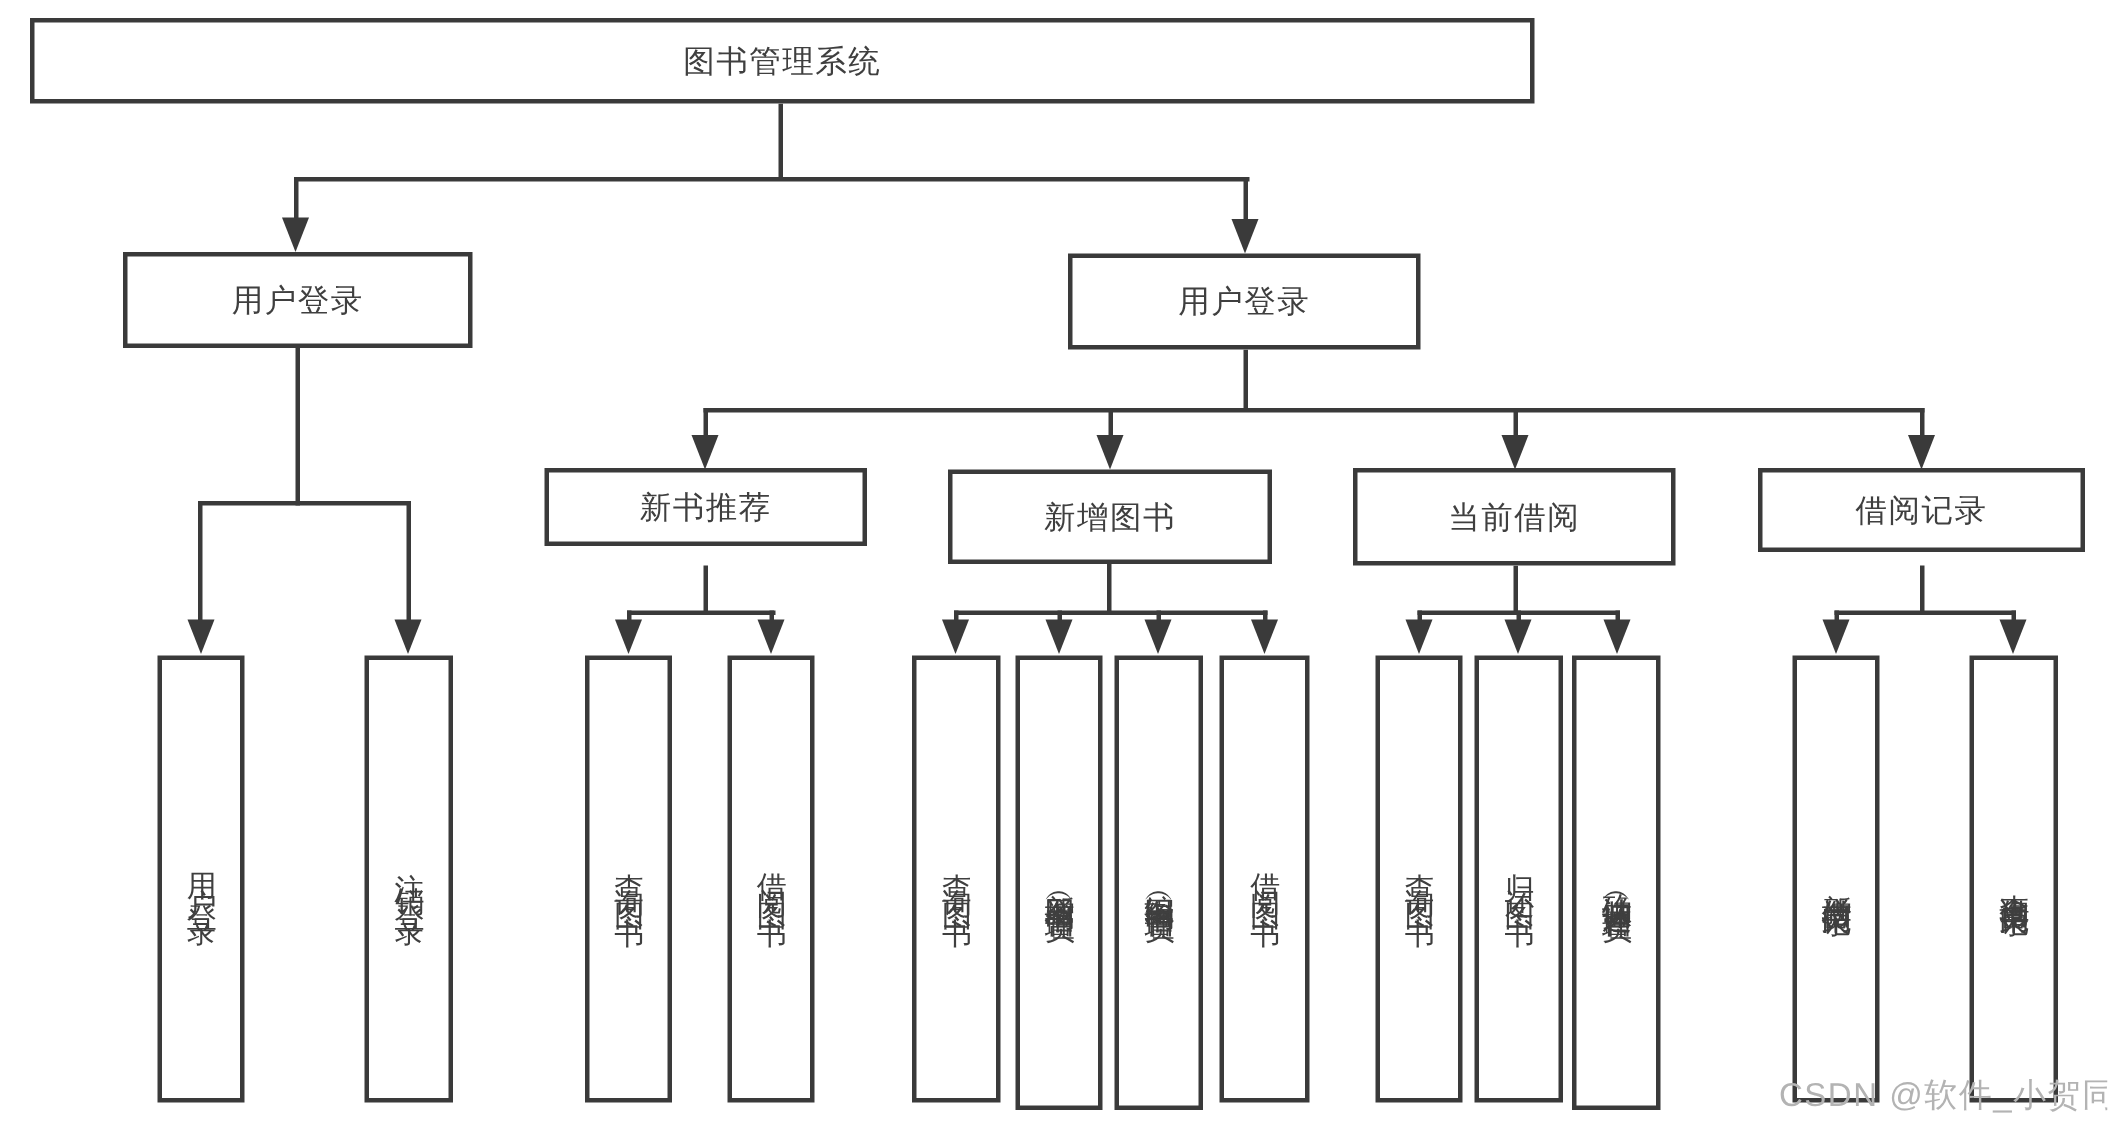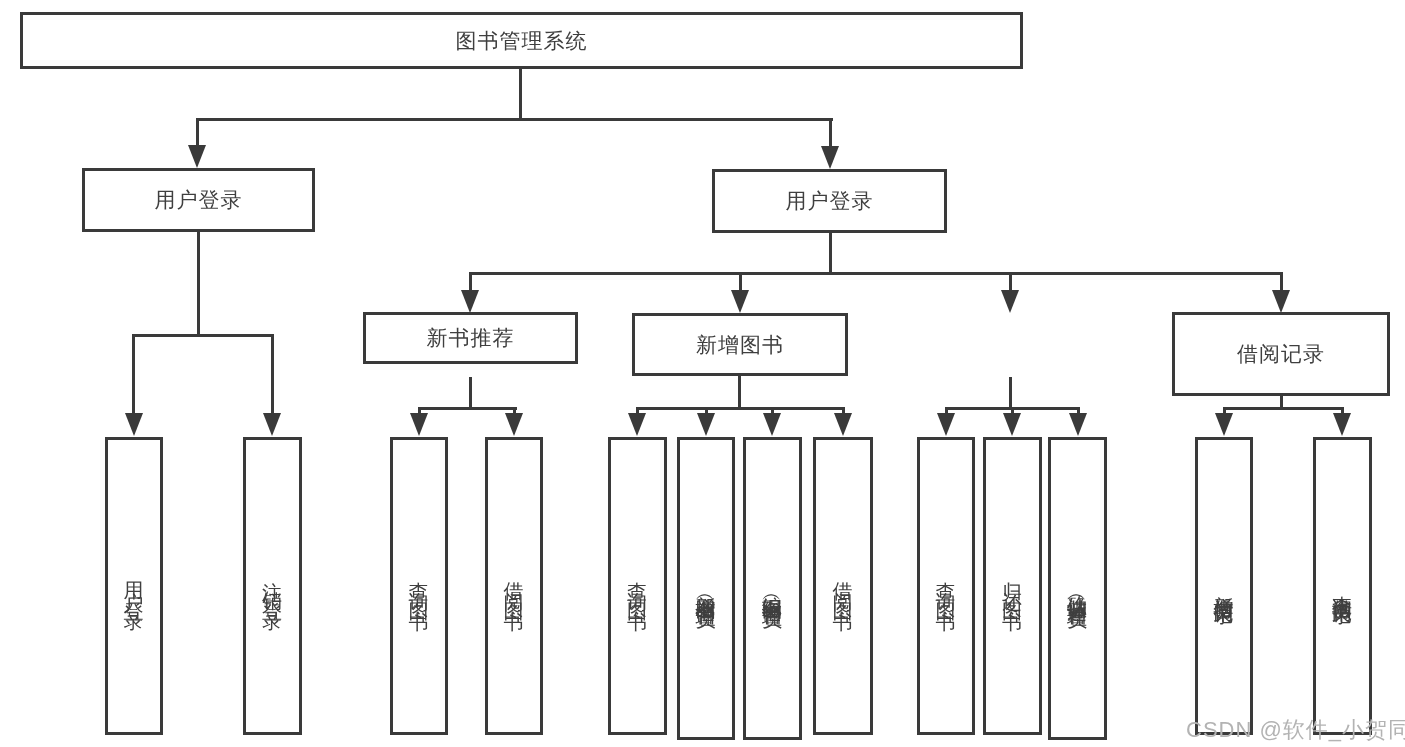--- a/index.html
+++ b/index.html
@@ -120,21 +120,24 @@
   <div class="box h" style="left:712px;top:169px;width:235px;height:64px">
     <span>用户登录</span>
   </div>
 
   <div class="box h" style="left:363px;top:312px;width:215px;height:52px">
     <span>新书推荐</span>
   </div>
   <div class="box h" style="left:632px;top:313px;width:216px;height:63px">
     <span>新增图书</span>
   </div>
-  <div class="box h" style="left:1172px;top:312px;width:218px;height:84px">
+  <div class="box h" style="left:902px;top:312px;width:215px;height:65px">
+    <span>当前借阅</span>
+  </div>
+  <div class="box h" style="left:1172px;top:312px;width:218px;height:56px">
     <span>借阅记录</span>
   </div>
 
   <div class="box v" style="left:105px;top:437px;width:58px;height:298px">
     <span class="lbl">用户登录</span>
   </div>
   <div class="box v" style="left:243px;top:437px;width:59px;height:298px">
     <span class="lbl">注销登录</span>
   </div>
 

